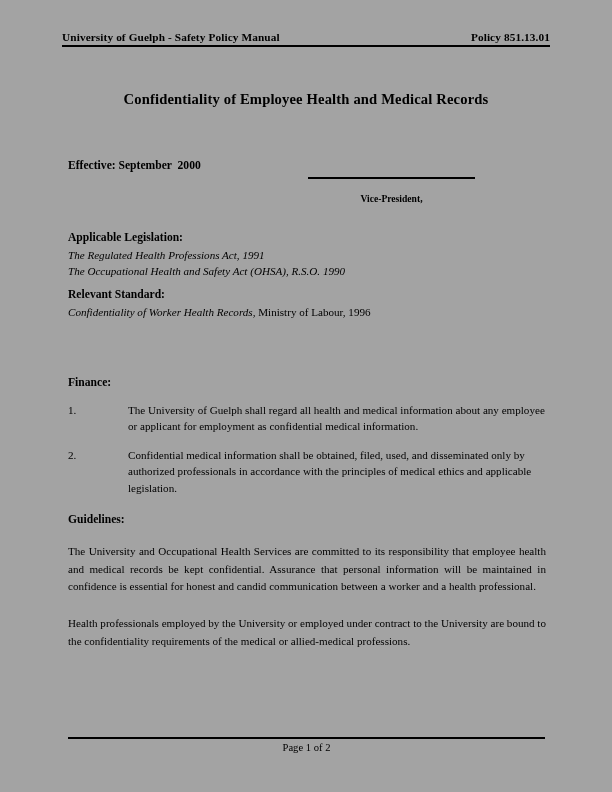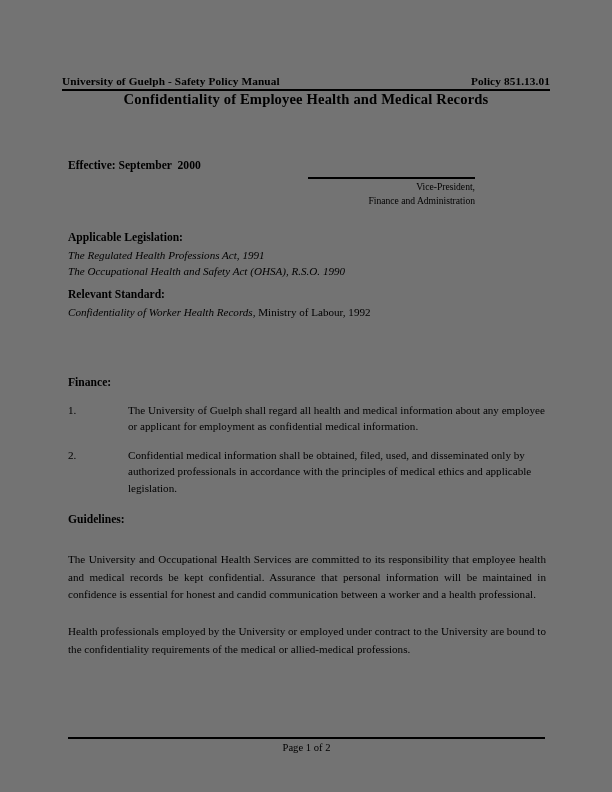--- a/index.html
+++ b/index.html
@@ -12,41 +12,41 @@
     height: 792px;
     font-family: "Liberation Serif", serif;
     color: #000000;
     -webkit-font-smoothing: none;
   }
   .page {
     position: relative;
     width: 612px;
     height: 792px;
     box-sizing: border-box;
-    background: #737373;
+    background: #a3a3a3;
     overflow: hidden;
   }
 
   
   .header {
     position: absolute;
     left: 62px;
     top: 31px;
     width: 488px;
     display: flex;
     justify-content: space-between;
     align-items: baseline;
     font-weight: bold;
     font-size: 11.3px;
     letter-spacing: 0.1px;
     border-bottom: 2.4px solid #000;
     padding-bottom: 2px;
   }
   .header .h-left { white-space: nowrap; }
-  .header .h-right { white-space: nowrap; margin-top: 44px; }
+  .header .h-right { white-space: nowrap; }
 
   
   .doc-title {
     position: absolute;
     left: 62px;
     top: 91px;
     width: 488px;
     text-align: center;
     font-weight: bold;
     font-size: 14.6px;
@@ -70,25 +70,24 @@
     top: 177px;
     width: 167px;
     text-align: center;
   }
   .sig-line {
     border-top: 2.2px solid #000;
     width: 167px;
     height: 0;
   }
   .sig-label {
-    font-weight: normal;
+    font-weight: bold;
     font-size: 9.6px;
     line-height: 12.4px;
-    padding-top: 2px;
-    text-align: right;
+    padding-top: 14px;
   }
 
   
   .sec-head {
     position: absolute;
     left: 68px;
     font-weight: bold;
     font-size: 11.6px;
   }
   .leg-head  { top: 231px; }
@@ -148,21 +147,20 @@
   .item-2 { top: 447px; }
 
   
   .para {
     position: absolute;
     left: 68px;
     width: 478px;
     font-size: 11.1px;
     line-height: 17.6px;
     text-align: justify;
-    margin-top: 8px;
   }
   .para-1 { top: 543px; }
   .para-2 { top: 615px; }
 
   
   .footer-rule {
     position: absolute;
     left: 68px;
     top: 737px;
     width: 477px;
@@ -188,31 +186,30 @@
     <span class="h-right">Policy 851.13.01</span>
   </div>
 
   <div class="doc-title">Confidentiality of Employee Health and Medical Records</div>
 
   <div class="effective">Effective: September  2000</div>
 
   <div class="sig-block">
     <div class="sig-line"></div>
     <div class="sig-label">Vice-President,</div>
-    <div class="sig-label">Finance and Administration</div>
   </div>
 
   <div class="sec-head leg-head">Applicable Legislation:</div>
   <div class="leg-list">
     <div>The Regulated Health Professions Act, 1991</div>
     <div>The Occupational Health and Safety Act (OHSA), R.S.O. 1990</div>
   </div>
 
   <div class="sec-head std-head">Relevant Standard:</div>
-  <div class="std-line"><span class="it">Confidentiality of Worker Health Records</span><span>, Ministry of Labour, 1992</span></div>
+  <div class="std-line"><span class="it">Confidentiality of Worker Health Records</span><span>, Ministry of Labour, 1996</span></div>
 
 
   <div class="sec-head pol-head">Finance:</div>
 
   <div class="num-item item-1">
     <span class="num">1.</span>
     <span class="txt">The University of Guelph shall regard all health and medical information about any employee or applicant for employment as confidential medical information.</span>
   </div>
 
   <div class="num-item item-2">

